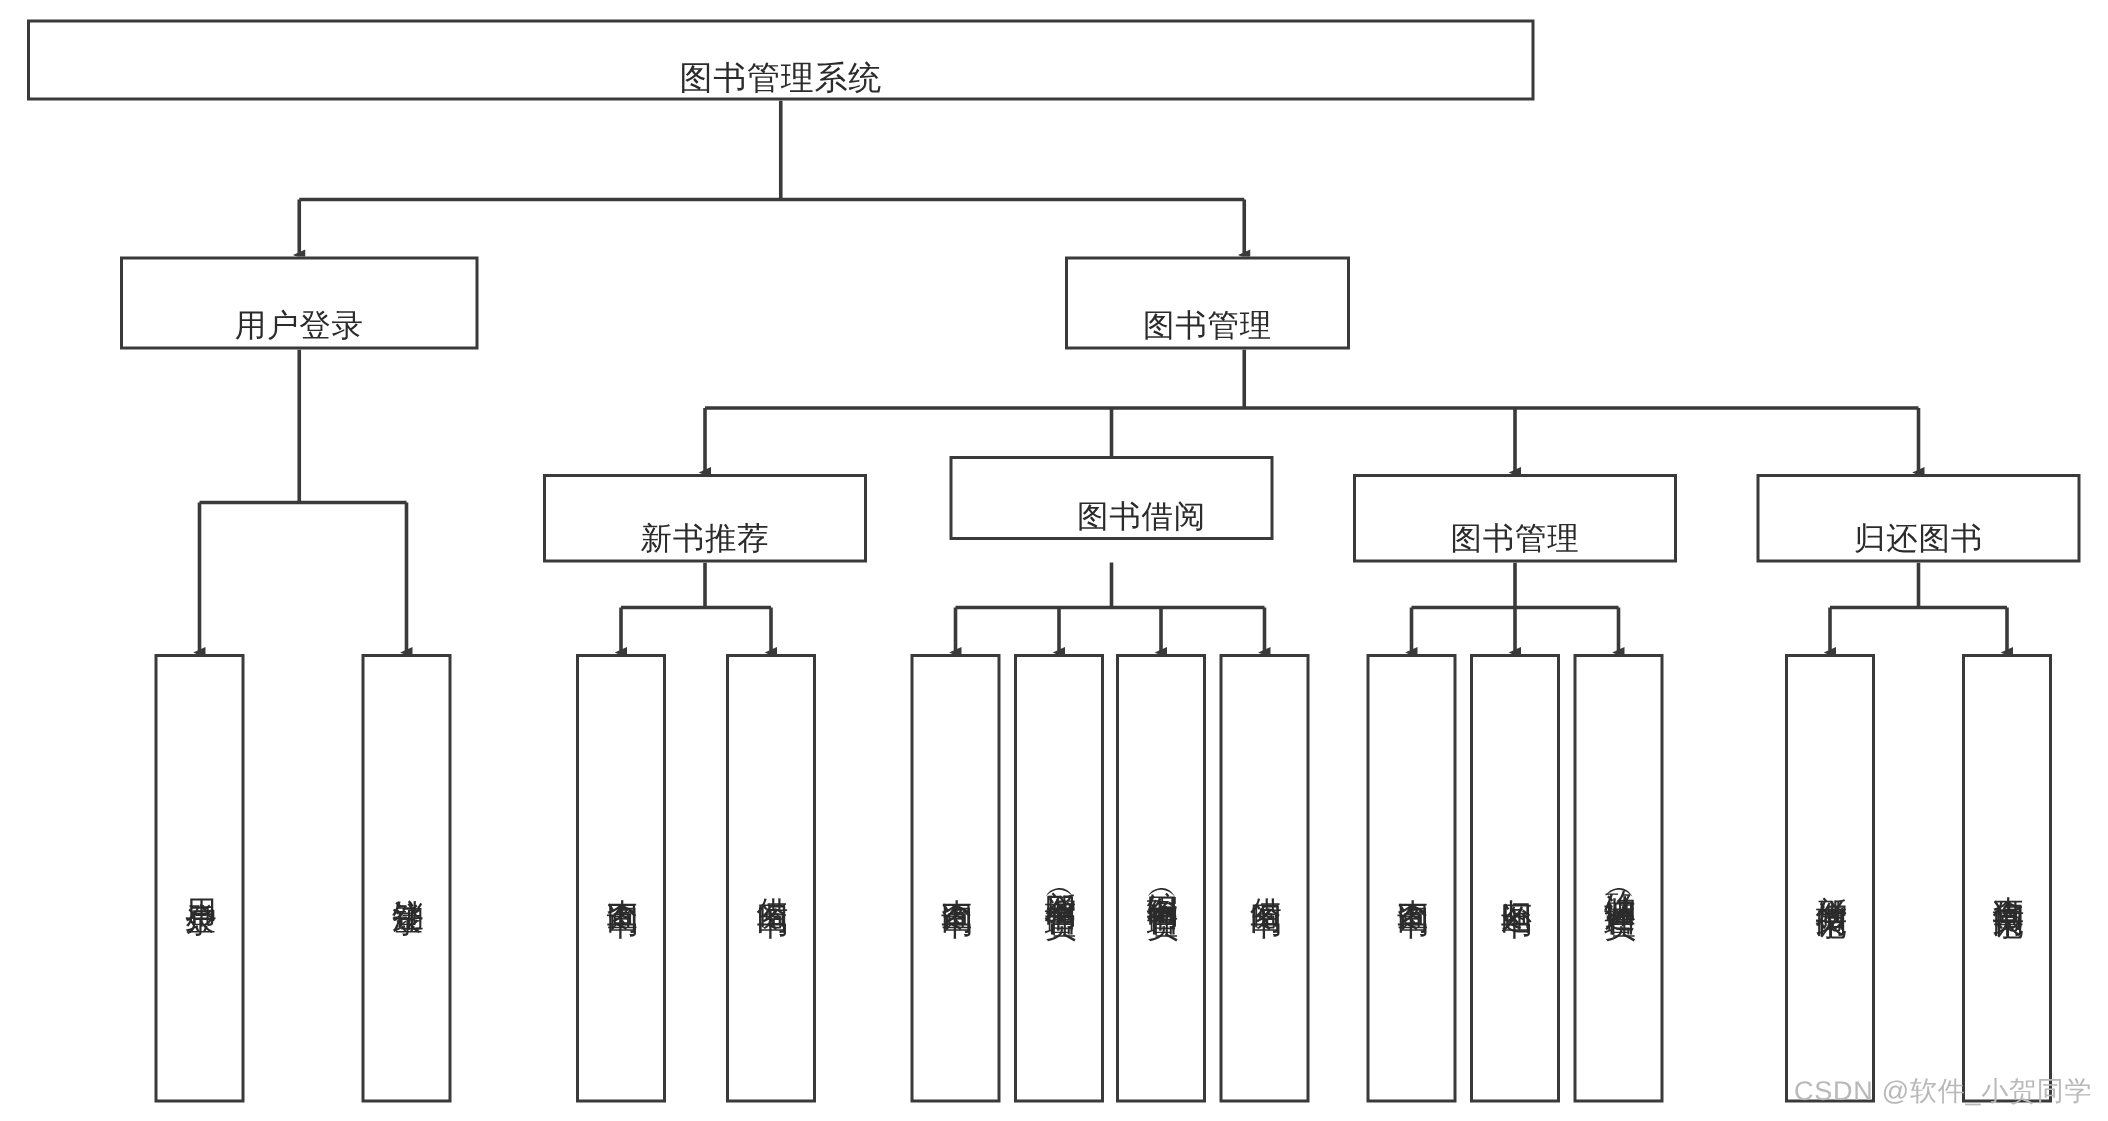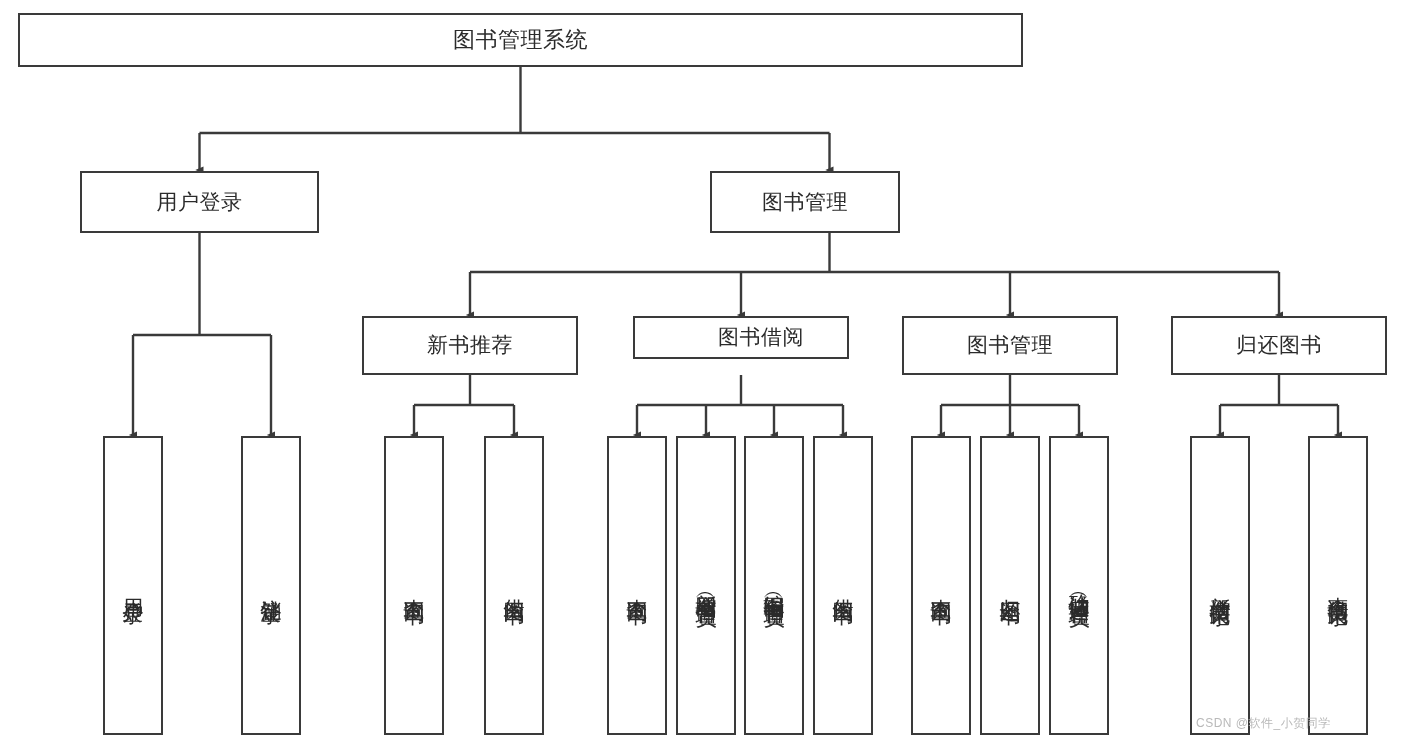--- a/index.html
+++ b/index.html
@@ -24,21 +24,21 @@
     width: 1405px;
     height: 747px;
     pointer-events: none;
   }
   .node {
     position: absolute;
     box-sizing: border-box;
     background: #ffffff;
     border: 2px solid #3a3a3a;
     display: flex;
-    align-items: center;
+    align-items: flex-end;
     justify-content: center;
     color: #2b2b2b;
   }
   .node .label {
     display: block;
     text-align: center;
     line-height: 1.18;
     white-space: pre;
   }
   .node.horiz .label {
@@ -60,21 +60,21 @@
     text-orientation: upright;
     font-size: 21px;
     line-height: 1.05;
     letter-spacing: 2px;
     white-space: normal;
     max-height: 100%;
   }
   #watermark {
     position: absolute;
     color: #b9b9b9;
-    font-size: 12px;
+    font-size: 18px;
     white-space: nowrap;
     letter-spacing: 0.5px;
     pointer-events: none;
   }
 </style>
 </head>
 <body>
 
 <div id="canvas">
   <svg id="wires" viewBox="0 0 1405 747">
@@ -126,21 +126,21 @@
       </div>
       <div class="node horiz" style="left: 80px; top: 171px; width: 239px; height: 62px;">
         <span class="label">用户登录</span>
       </div>
       <div class="node horiz" style="left: 710px; top: 171px; width: 190px; height: 62px;">
         <span class="label">图书管理</span>
       </div>
       <div class="node horiz" style="left: 362px; top: 316px; width: 216px; height: 59px;">
         <span class="label">新书推荐</span>
       </div>
-      <div class="node horiz" style="left: 633px; top: 316px; width: 216px; height: 43px; padding-left: 40px;">
+      <div class="node horiz" style="left: 633px; top: 304px; width: 216px; height: 56px; padding-left: 40px;">
         <span class="label">图书借阅</span>
       </div>
       <div class="node horiz" style="left: 902px; top: 316px; width: 216px; height: 59px;">
         <span class="label">图书管理</span>
       </div>
       <div class="node horiz" style="left: 1171px; top: 316px; width: 216px; height: 59px;">
         <span class="label">归还图书</span>
       </div>
       <div class="node vert" style="left: 103px; top: 436px; width: 60px; height: 299px;">
         <span class="label">用户登录</span>

